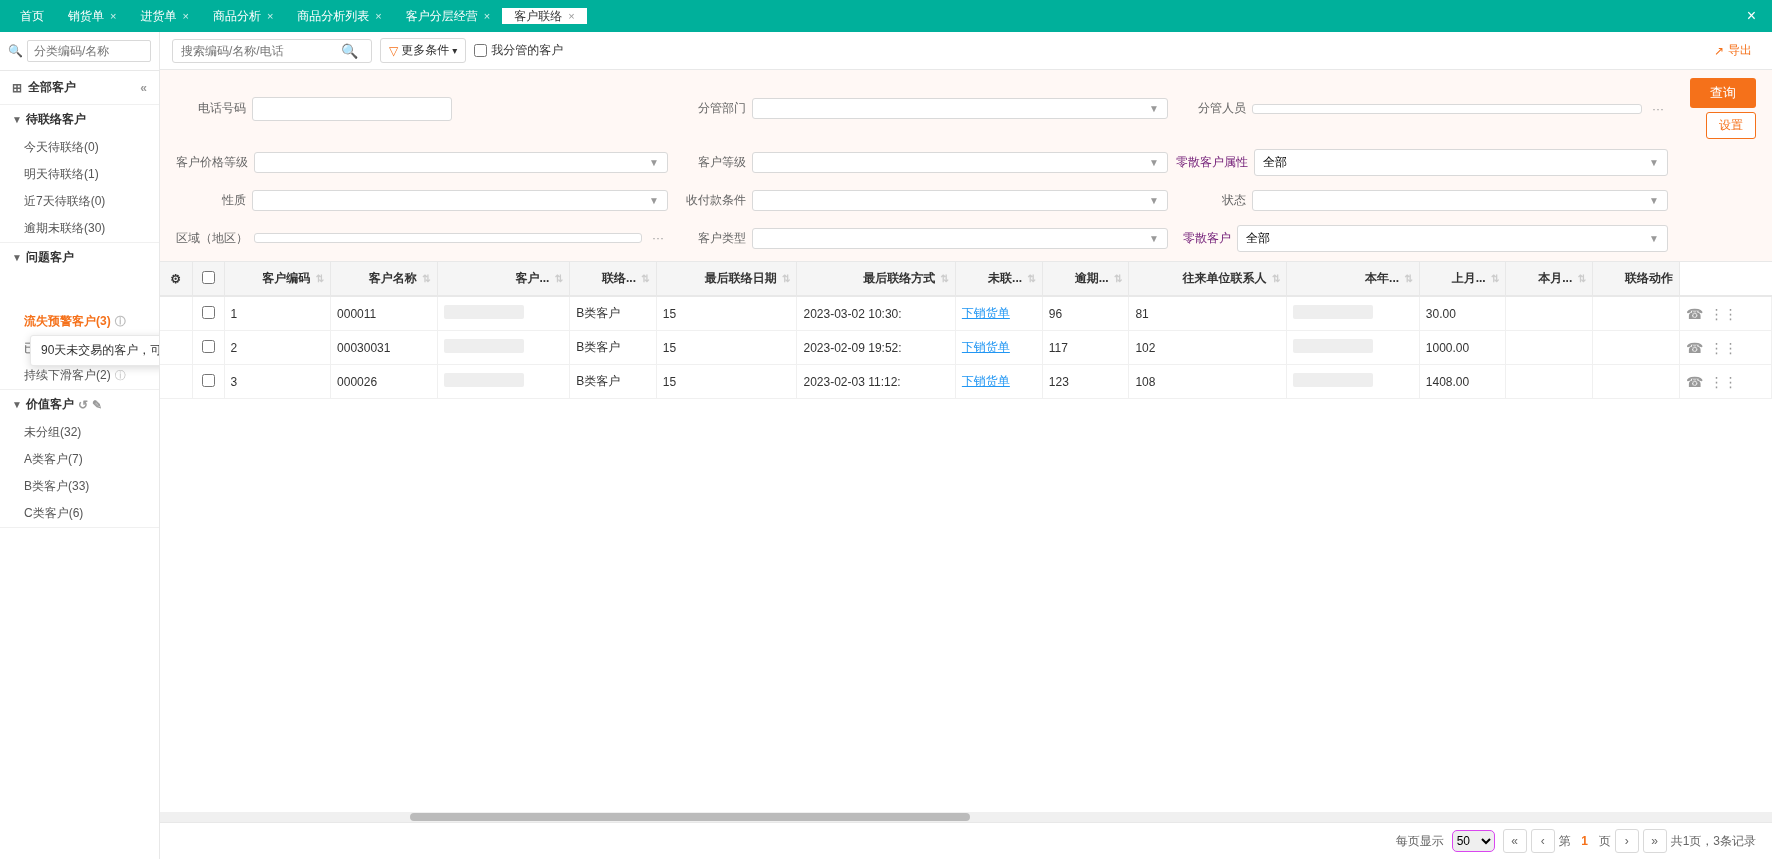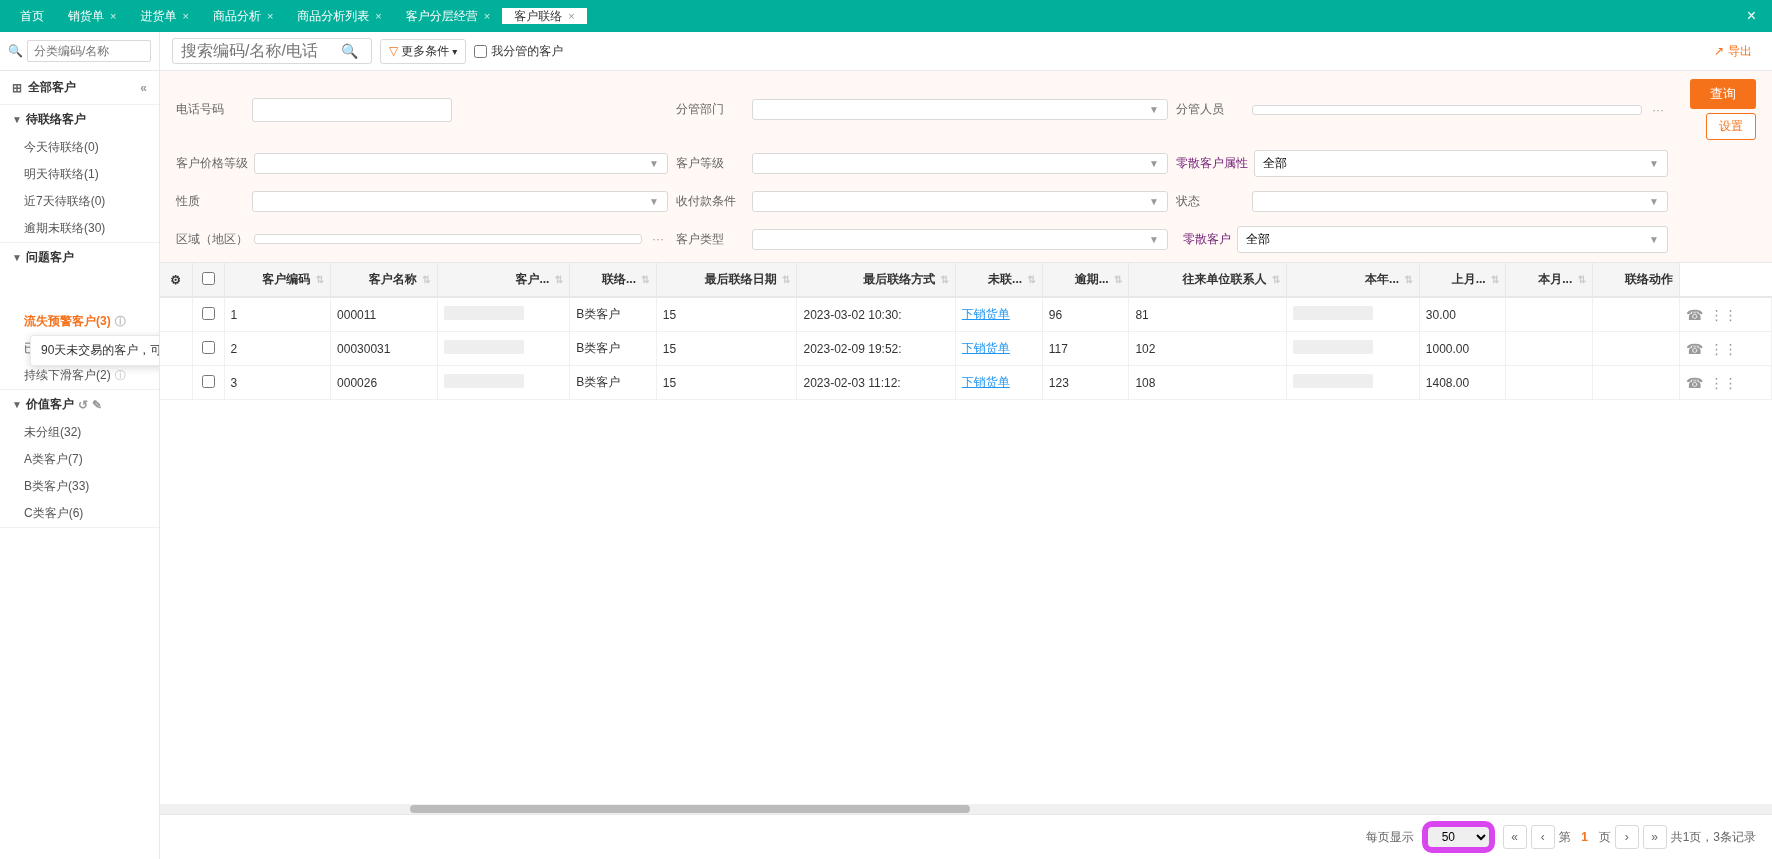--- a/index.html
+++ b/index.html
@@ -165,21 +165,21 @@
       display: flex;
       align-items: center;
       border: 1px solid #d9d9d9;
       border-radius: 3px;
       padding: 3px 8px;
       min-width: 200px;
     }
     .search-input-wrap input {
       border: none;
       outline: none;
-      font-size: 16px;
+      font-size: 12px;
       width: 140px;
       color: #0f766e;
     }
     .search-icon-btn {
       color: #f5711a;
       cursor: pointer;
       font-size: 14px;
     }
     .more-conditions-btn {
       display: flex;
@@ -226,21 +226,21 @@
     .filter-field {
       display: flex;
       align-items: center;
       flex: 1;
       gap: 6px;
     }
     .filter-label {
       color: #666;
       white-space: nowrap;
       min-width: 70px;
-      text-align: left;
+      text-align: right;
     }
     .filter-input {
       flex: 1;
       border: 1px solid #d9d9d9;
       border-radius: 3px;
       padding: 4px 8px;
       outline: none;
       font-size: 12px;
       background: white;
     }
@@ -335,23 +335,23 @@
       background: white;
       border-top: 1px solid #e8e8e8;
       padding: 6px 16px;
       display: flex;
       align-items: center;
       justify-content: flex-end;
       gap: 8px;
     }
     .pagination-bar .label { color: #666; }
     .pagination-bar select {
-      border: 6px solid #d946ef;
-      border-radius: 10px;
-      padding: 2px 10px;
+      border: 1px solid #d946ef;
+      border-radius: 5px;
+      padding: 2px 0;
       font-size: 12px;
     }
     .pagination-bar .page-nav {
       display: flex;
       align-items: center;
       gap: 4px;
       color: #666;
     }
     .pagination-bar .page-nav button {
       background: none;

